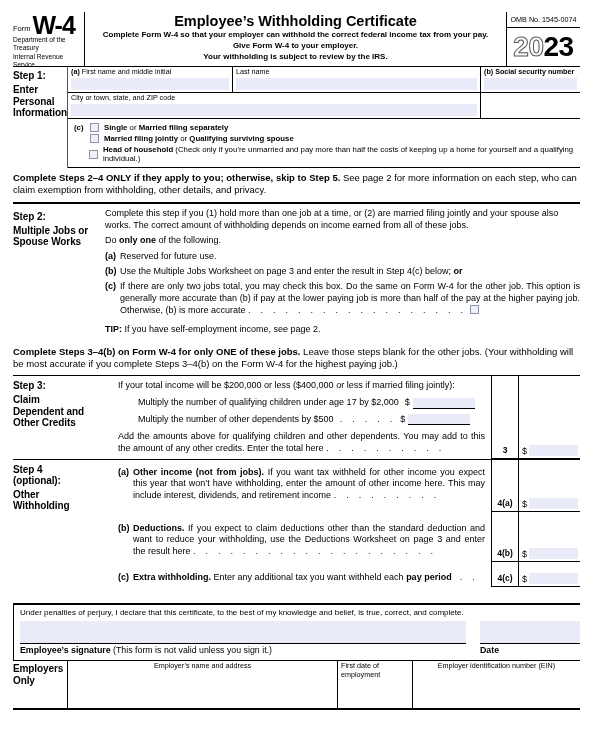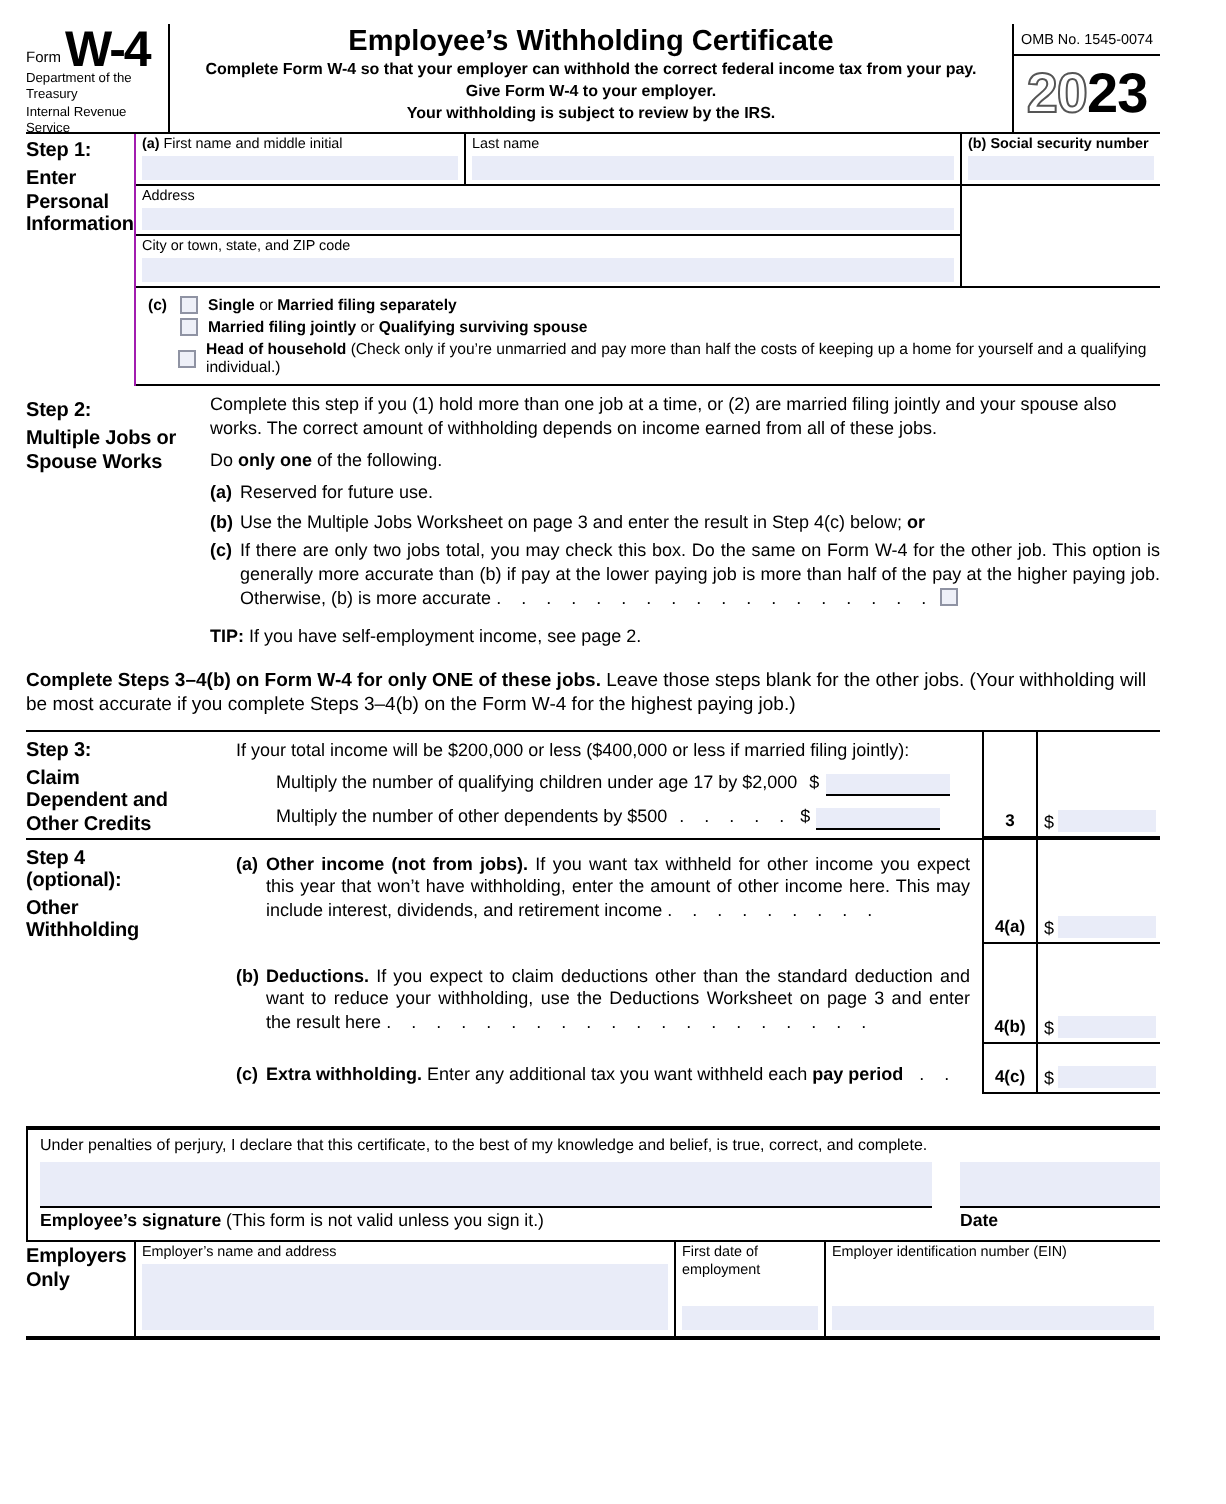--- a/index.html
+++ b/index.html
@@ -94,21 +94,21 @@
   .sig-row { display:flex; gap:14px; margin-top:4px; }
   .sig-block { flex:1; }
   .date-block { width:100px; }
   .sig-fill { height:22px; }
   .sig-line { border-top:1.2px solid #000; font-size:8.8px; padding-top:1px; }
 
   
   .employers { display:flex; border-top:1.5px solid #000; border-bottom:2px solid #000; height:50px; }
   .emp-stub { width:54px; padding-top:2px; }
   .emp-body { flex:1; border-left:1px solid #000; display:flex; }
-  .emp-cell { padding:1px 3px 3px; display:flex; flex-direction:column; font-size:7.2px; line-height:1.2; }
+  .emp-cell { padding:1px 3px 3px; display:flex; flex-direction:column; font-size:7.2px; line-height:1.2;align-items:center; }
   .emp-name { width:270px; border-right:1px solid #000; }
   .emp-name .fill { flex:1; margin-top:1px; }
   .emp-date { width:75px; border-right:1px solid #000; }
   .emp-ein { flex:1; }
   .emp-bot { height:12px; margin-top:auto; }
 </style>
 </head>
 <body>
 
 <div class="page">
@@ -149,24 +149,20 @@
           <div class="s1-namerow">
             <div class="cell fn">
               <div class="cell-label"><b>(a)</b> <span>First name and middle initial</span></div>
               <div class="fill"></div>
             </div>
             <div class="cell ln">
               <div class="cell-label">Last name</div>
               <div class="fill"></div>
             </div>
           </div>
-          <div class="cell addr">
-            <div class="cell-label">Address</div>
-            <div class="fill"></div>
-          </div>
           <div class="cell city">
             <div class="cell-label">City or town, state, and ZIP code</div>
             <div class="fill"></div>
           </div>
         </div>
         <div class="s1-right">
           <div class="cell ssn">
             <div class="cell-label"><b>(b)</b> <b>Social security number</b></div>
             <div class="fill"></div>
           </div>
@@ -185,20 +181,23 @@
         </div>
         <div class="f-row">
           <span class="f-tag"></span>
           <span class="checkbox"></span>
           <span class="f-text"><b>Head of household</b><span> (Check only if you’re unmarried and pay more than half the costs of keeping up a home for yourself and a qualifying individual.)</span></span>
         </div>
       </div>
     </div>
   </div>
 
+  <div class="notice n1">
+    <b>Complete Steps 2–4 ONLY if they apply to you; otherwise, skip to Step 5.</b><span> See page 2 for more information on each step, who can claim exemption from withholding, other details, and privacy.</span>
+  </div>
 
   <div class="step2">
     <div class="stub s2-stub">
       <div class="step-label">Step 2:</div>
       <div class="step-sub">Multiple Jobs or Spouse Works</div>
     </div>
     <div class="s2-content">
       <div class="s2-p">Complete this step if you (1) hold more than one job at a time, or (2) are married filing jointly and your spouse also works. The correct amount of withholding depends on income earned from all of these jobs.</div>
       <div class="s2-p"><span>Do </span><b>only one</b><span> of the following.</span></div>
       <div class="s2-item">
@@ -231,20 +230,23 @@
       <div class="mult">
         <span>Multiply the number of qualifying children under age 17 by $2,000</span>
         <span class="dollar">$</span>
         <span class="ufill"></span>
       </div>
       <div class="mult">
         <span>Multiply the number of other dependents by $500</span>
         <span class="dots">. . . . .</span>
         <span class="dollar">$</span>
         <span class="ufill"></span>
+      </div>
+      <div class="s3-total just">
+        <span>Add the amounts above for qualifying children and other dependents. You may add to this the amount of any other credits. Enter the total here</span> <span class="dots">. . . . . . . . . .</span>
       </div>
     </div>
     <div class="r-num">3</div>
     <div class="r-dollar">
       <span>$</span>
       <span class="fill"></span>
     </div>
   </div>
 
   <div class="row34 rb">

